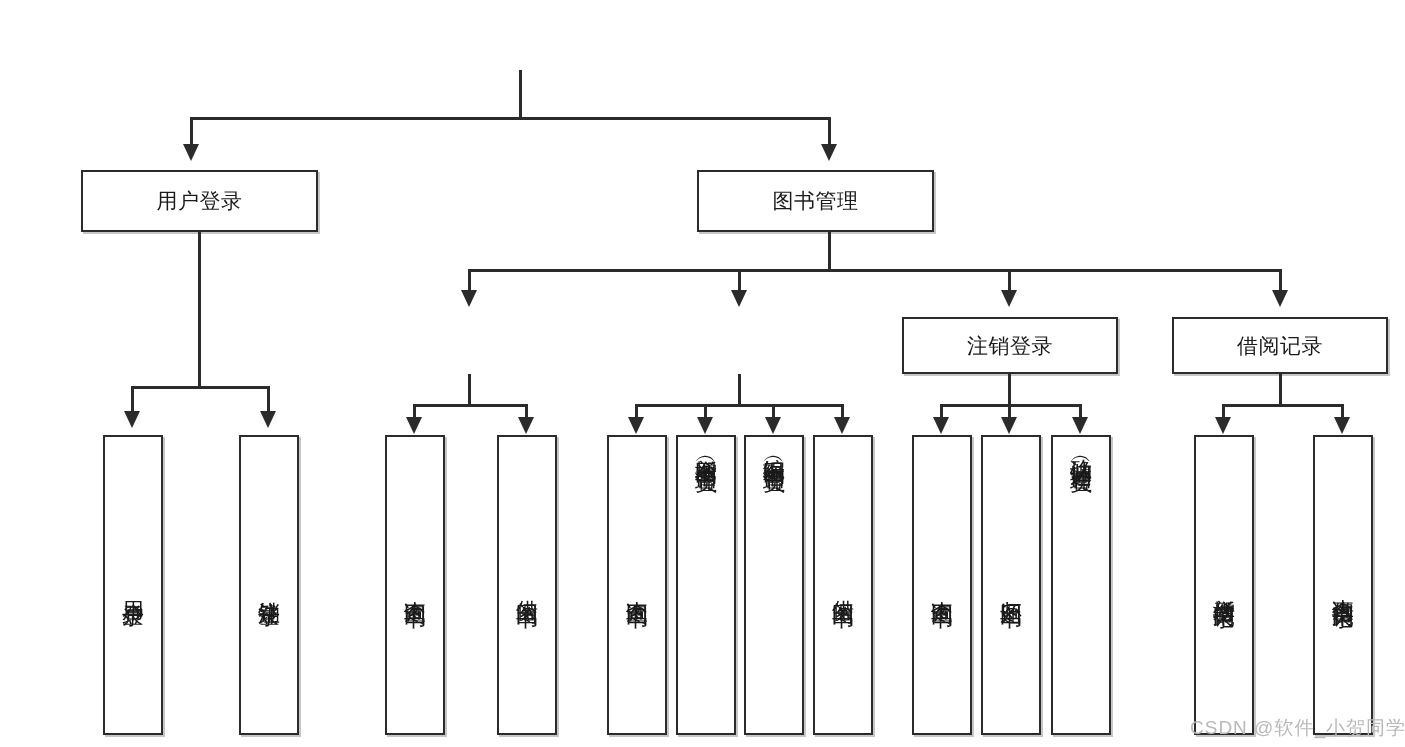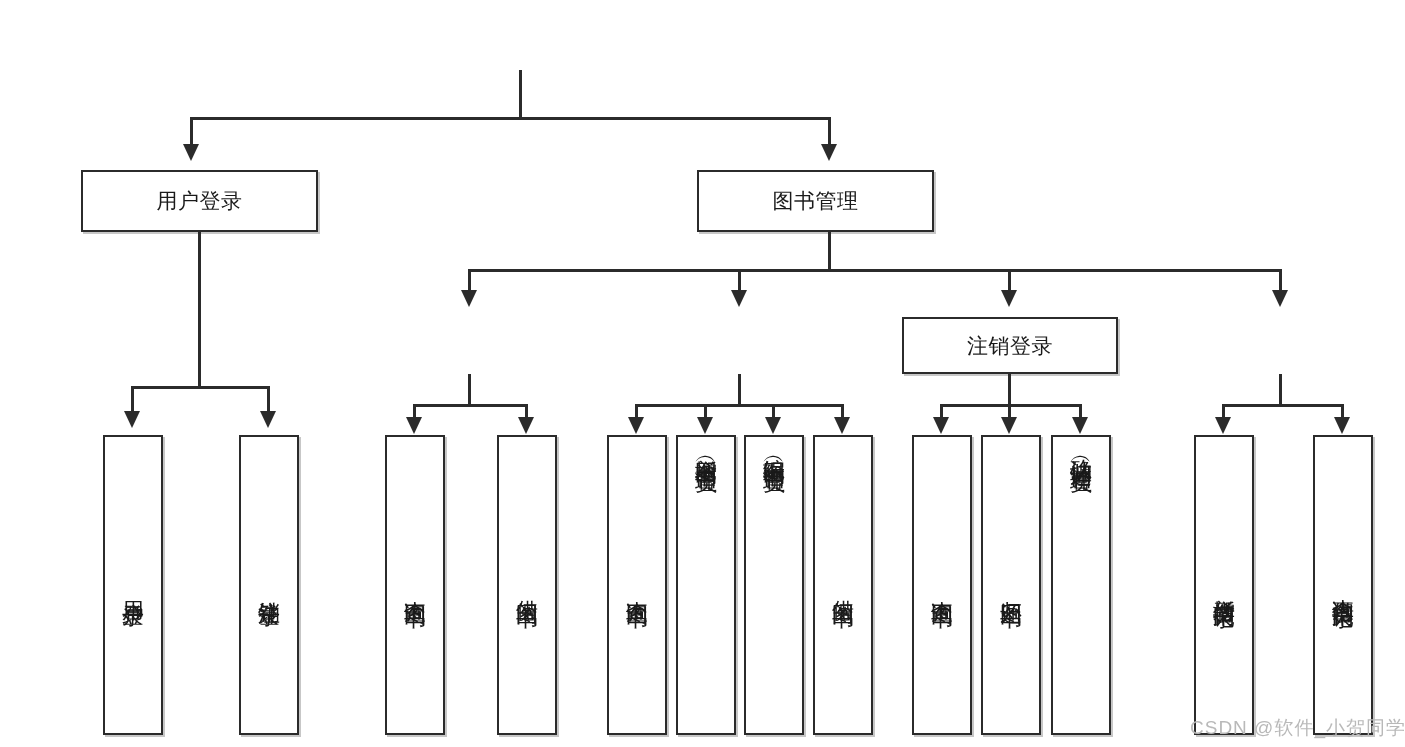--- a/index.html
+++ b/index.html
@@ -122,20 +122,23 @@
   <div class="arrow" style="left:731px; top:290px;"></div>
 
   <div class="vline" style="left:1008px; top:269px; width:3px; height:22px;"></div>
   <div class="arrow" style="left:1001px; top:290px;"></div>
 
   <div class="vline" style="left:1279px; top:269px; width:3px; height:22px;"></div>
   <div class="arrow" style="left:1272px; top:290px;"></div>
 
   <div class="node horiz" style="left:902px; top:317px; width:216px; height:57px;">
     <span class="lbl">注销登录</span>
+  </div>
+  <div class="node horiz" style="left:1172px; top:317px; width:216px; height:57px;">
+    <span class="lbl">借阅记录</span>
   </div>
 
   <div class="vline" style="left:468px; top:374px; width:3px; height:32px;"></div>
   <div class="hline" style="left:413px; top:404px; width:115px; height:3px;"></div>
   <div class="vline" style="left:413px; top:404px; width:3px; height:14px;"></div>
   <div class="arrow" style="left:406px; top:417px;"></div>
   <div class="vline" style="left:525px; top:404px; width:3px; height:14px;"></div>
   <div class="arrow" style="left:518px; top:417px;"></div>
 
   <div class="vline" style="left:738px; top:374px; width:3px; height:32px;"></div>

